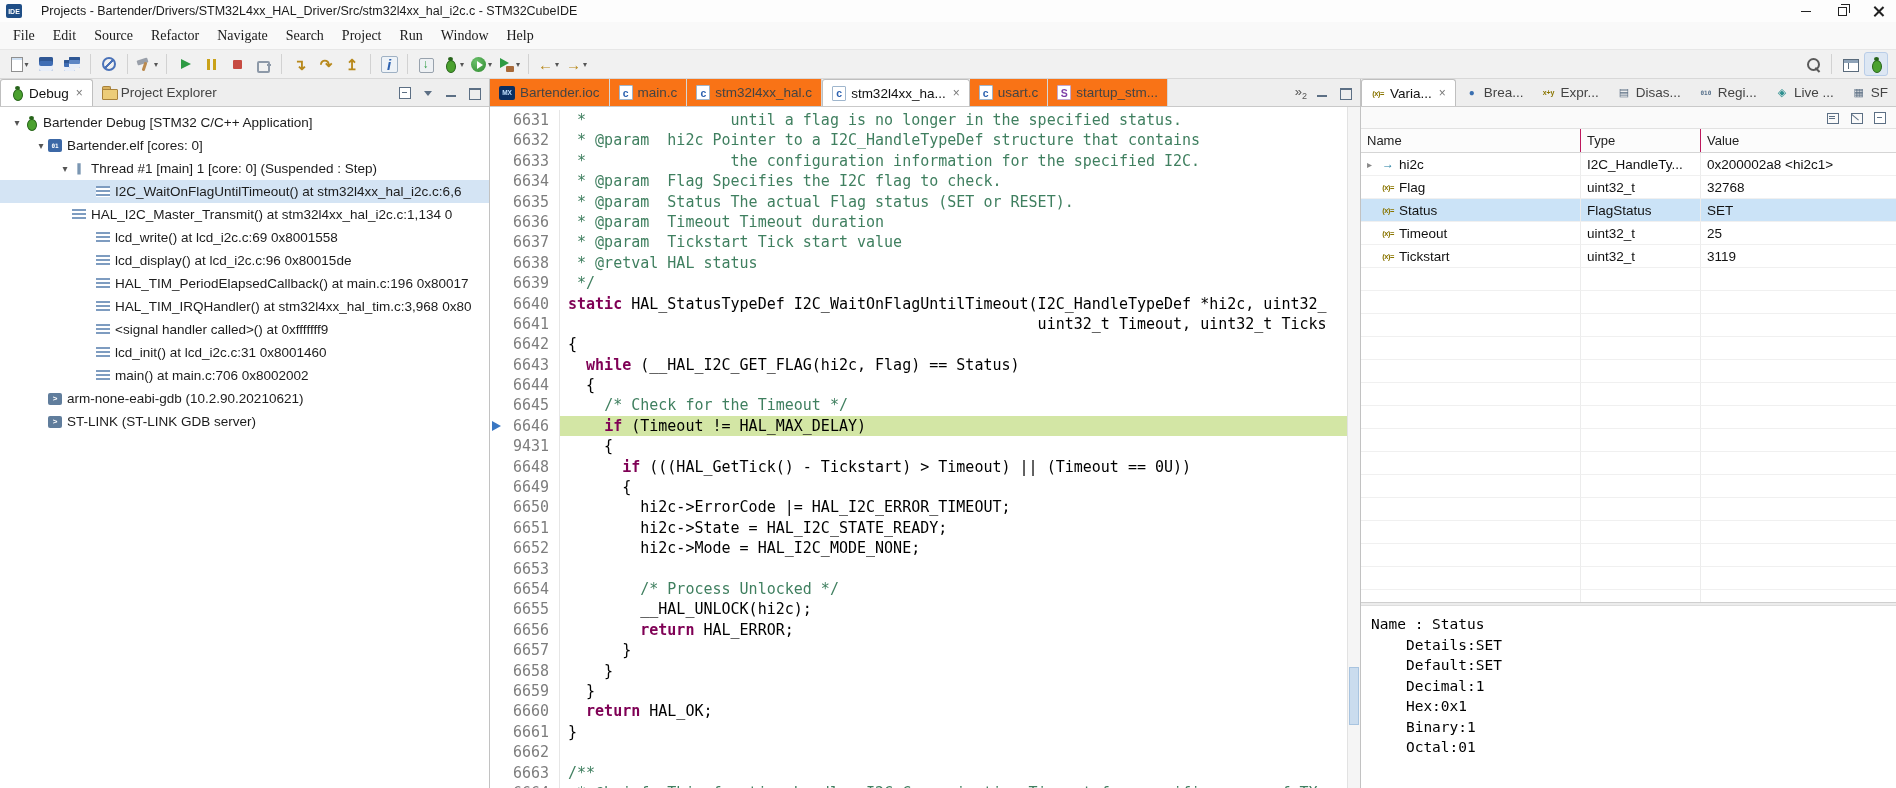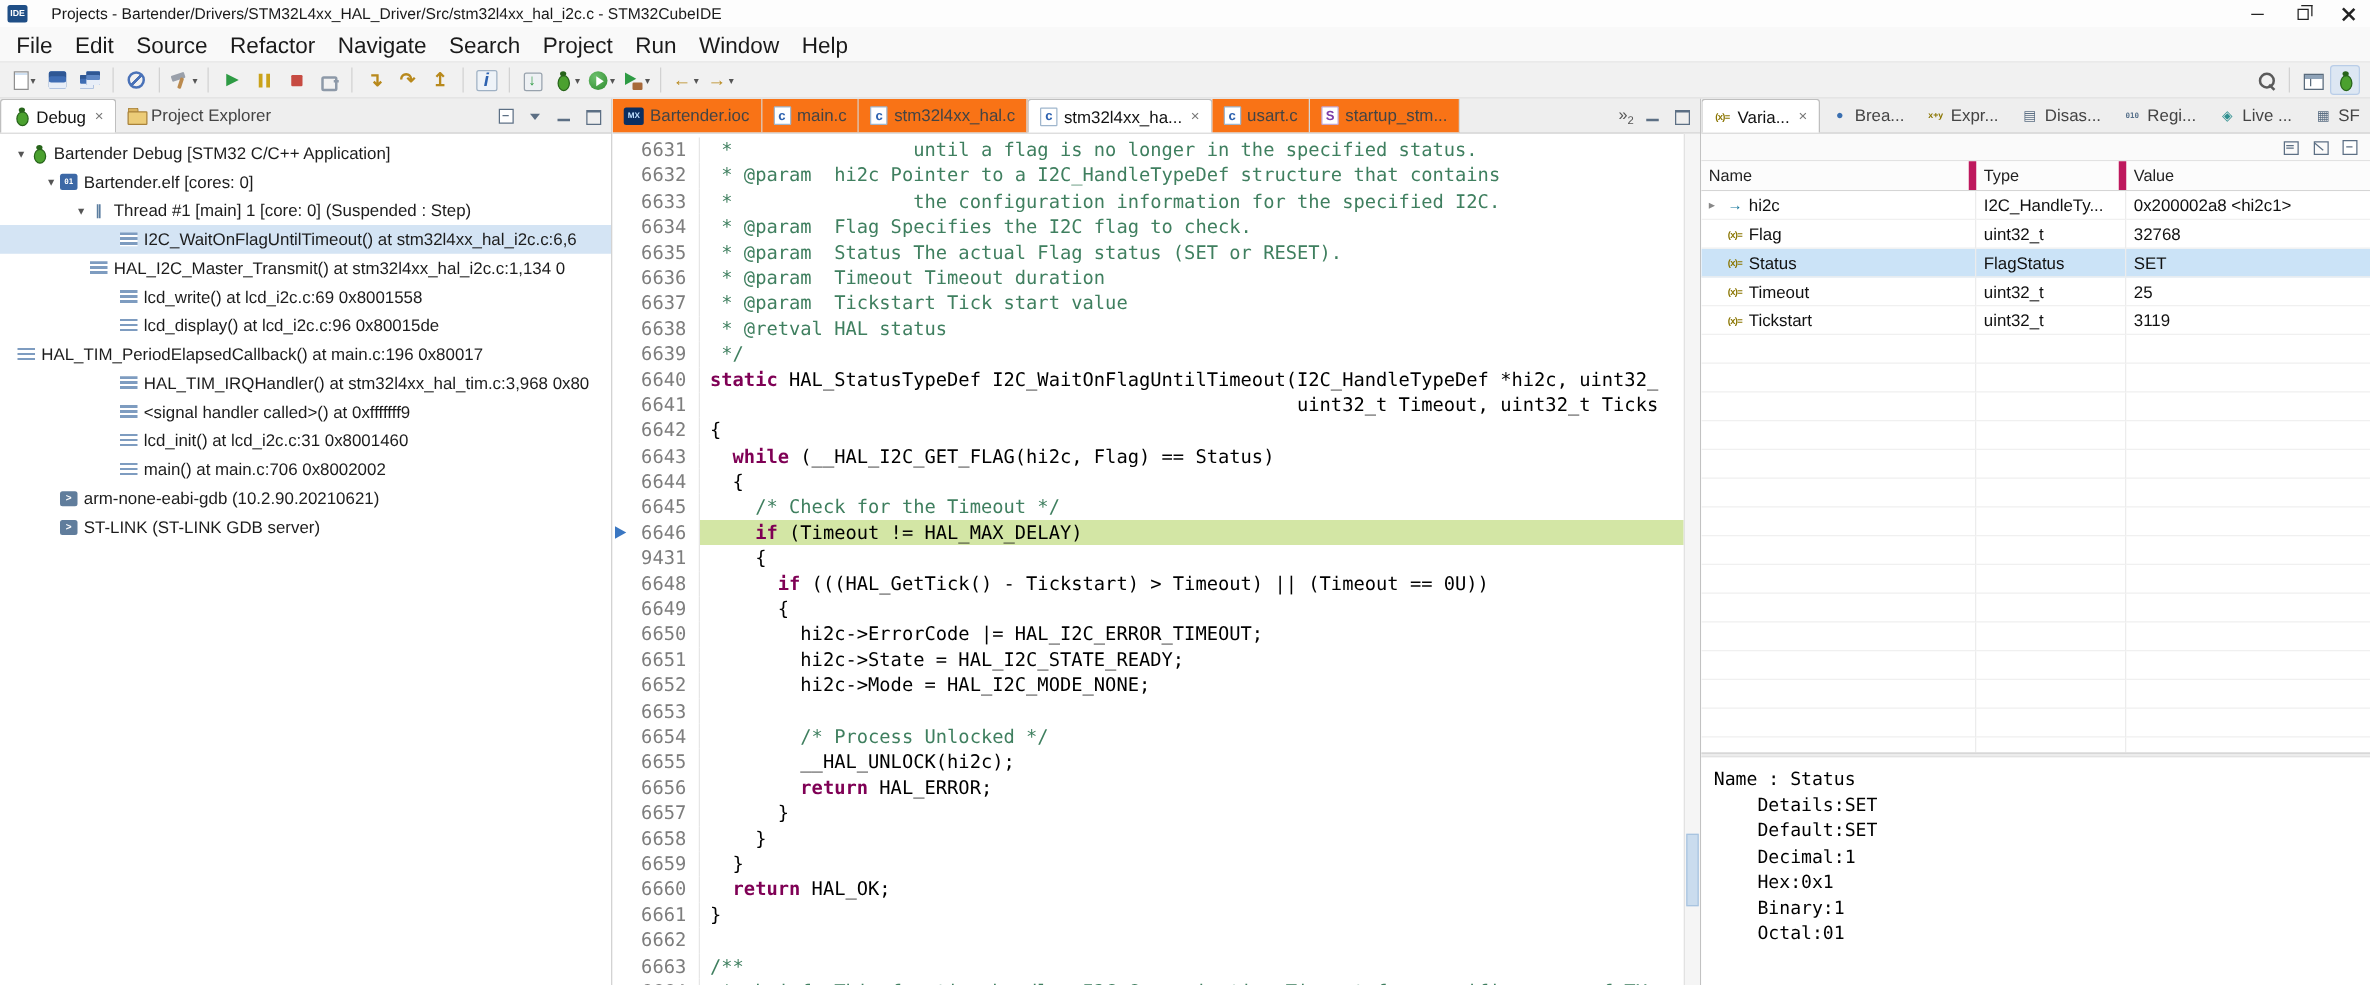--- a/index.html
+++ b/index.html
@@ -14,21 +14,21 @@
 .wbtn{width:36px;height:100%;display:flex;align-items:center;justify-content:center;}
 .icmin{width:10px;height:1px;background:#222;}
 .icmax{position:relative;width:9px;height:9px;border:1px solid #222;background:#fff;}
 .icmax::before{content:"";position:absolute;left:2px;top:-4px;width:8px;height:8px;border:1px solid #222;border-left:none;border-bottom:none;}
 .icclose{position:relative;width:11px;height:11px;}
 .icclose::before,.icclose::after{content:"";position:absolute;left:5px;top:-1px;width:1.5px;height:13px;background:#222;}
 .icclose::before{transform:rotate(45deg);}.icclose::after{transform:rotate(-45deg);}
 
 
 .menubar{position:absolute;top:22px;left:0;right:0;height:27px;background:#f9f9f9;display:flex;align-items:center;padding-left:4px;}
-.mitem{padding:0 9px;font-size:18px;color:#1a1a1a;height:22px;line-height:22px;border-radius:3px;}
+.mitem{padding:0 9px;font-size:14px;color:#1a1a1a;height:22px;line-height:22px;border-radius:3px;font-family:Liberation Serif, serif;}
 
 
 .toolbar{position:absolute;top:49px;left:0;right:0;height:30px;background:#f1f1f1;border-top:1px solid #e7e7e7;border-bottom:1px solid #d8d8d8;display:flex;align-items:center;padding:0 7px;}
 .tbgroup,.tbright{display:flex;align-items:center;}
 .tbright{margin-left:auto;}
 .tbtn{height:24px;min-width:24px;padding:0 2px;display:flex;align-items:center;justify-content:center;border-radius:3px;margin:0 1px;}
 .tbtn.tactive{background:#dde7f3;border:1px solid #b9cde8;}
 .dd{font-size:8px;color:#555;margin-left:1px;}
 .tsep{width:1px;height:20px;background:#d2d2d2;margin:0 5px;}
 .ic{position:relative;width:17px;height:17px;display:inline-flex;align-items:center;justify-content:center;flex:none;}
@@ -125,21 +125,21 @@
 .cl.hl .ct{background:#d3e6a5;}
 .tk-c{color:#3f7f5f;}
 .tk-k{color:#7f0055;font-weight:bold;}
 .arrow{position:absolute;left:2px;top:5px;width:0;height:0;border-left:9px solid #3a77c2;border-top:5px solid transparent;border-bottom:5px solid transparent;}
 .vscroll{position:absolute;top:28px;right:0;bottom:0;width:13px;background:#f5f5f5;border-left:1px solid #e2e2e2;}
 .vthumb{position:absolute;left:1px;right:1px;top:560px;height:58px;background:#cadcee;border:1px solid #a8c4e0;}
 
 
 .vtoolbar{height:22px;background:#fafafa;border-bottom:1px solid #e2e2e2;display:flex;align-items:center;justify-content:flex-end;gap:9px;padding-right:8px;}
 .vhead{display:grid;grid-template-columns:220px 120px 1fr;height:24px;background:#fcfcfc;border-bottom:1px solid #d5d5d5;font-size:13px;color:#222;}
-.vhc{padding:0 6px;line-height:23px;border-right:6px solid #be185d;overflow:hidden;}
+.vhc{padding:0 6px;line-height:23px;border-right:1px solid #be185d;overflow:hidden;}
 .vhc:last-child{border-right:none;}
 .vbody{position:absolute;top:74px;left:0;right:0;bottom:186px;overflow:hidden;background:#fff;}
 .vrow{display:grid;grid-template-columns:220px 120px 1fr;height:23px;font-size:13.5px;color:#111;}
 .vrow.sel{background:#cbe3f7;}
 .vc{padding:0 6px;border-right:1px solid #ececec;border-bottom:1px solid #f0f0f0;white-space:nowrap;overflow:hidden;display:flex;align-items:center;gap:4px;}
 .vc:last-child{border-right:none;}
 .vexp{width:10px;color:#888;font-size:10px;flex:none;}
 .sash{position:absolute;left:0;right:0;bottom:182px;height:4px;background:#ececec;border-top:1px solid #cfcfcf;border-bottom:1px solid #dedede;}
 .detail{position:absolute;left:0;right:0;bottom:0;height:182px;background:#fff;padding:8px 10px;font-family:"DejaVu Sans Mono",monospace;font-size:14.5px;line-height:20.5px;color:#000;overflow:hidden;}
 .dline{white-space:pre;}
@@ -317,21 +317,21 @@
           <div class="trow" style="padding-left: 82px;">
             <span class="chev"></span>
             <span class="tic tic-frame"></span>
             <span class="tlabel">lcd_write() at lcd_i2c.c:69 0x8001558</span>
           </div>
           <div class="trow" style="padding-left: 82px;">
             <span class="chev"></span>
             <span class="tic tic-frame"></span>
             <span class="tlabel">lcd_display() at lcd_i2c.c:96 0x80015de</span>
           </div>
-          <div class="trow" style="">
+          <div class="trow" style="padding-left: 82px;">
             <span class="chev"></span>
             <span class="tic tic-frame"></span>
             <span class="tlabel">HAL_TIM_PeriodElapsedCallback() at main.c:196 0x80017</span>
           </div>
           <div class="trow" style="padding-left: 82px;">
             <span class="chev"></span>
             <span class="tic tic-frame"></span>
             <span class="tlabel">HAL_TIM_IRQHandler() at stm32l4xx_hal_tim.c:3,968 0x80</span>
           </div>
           <div class="trow" style="padding-left: 82px;">

